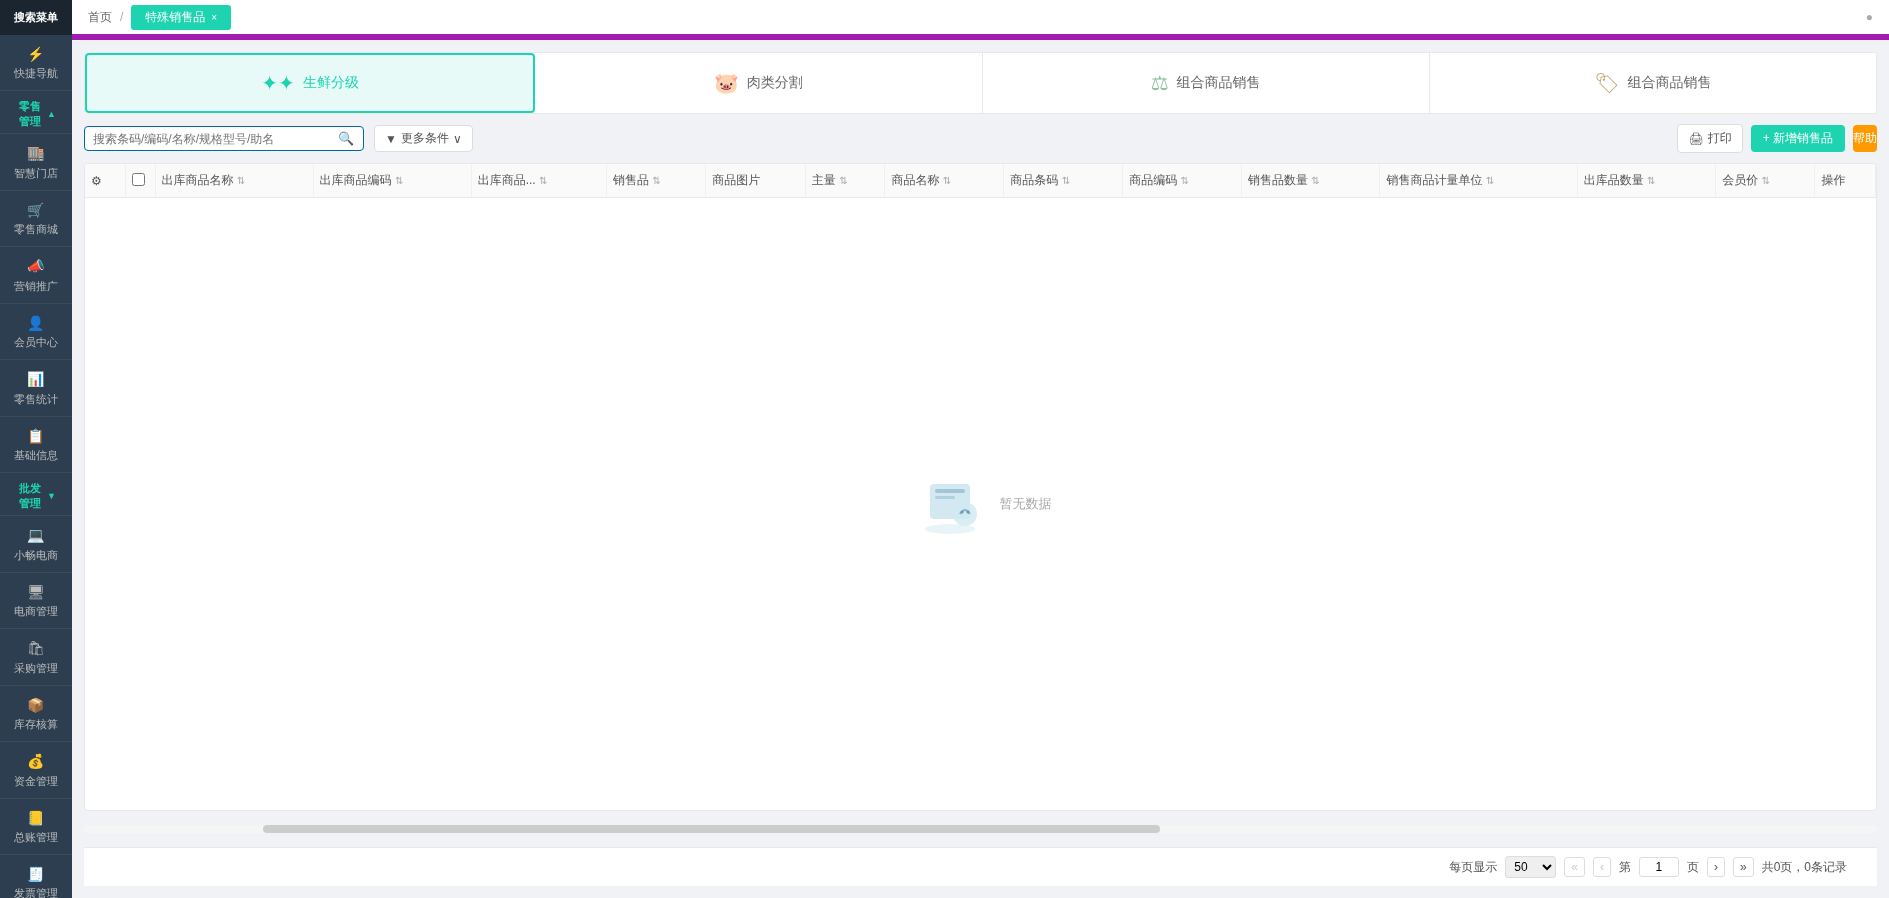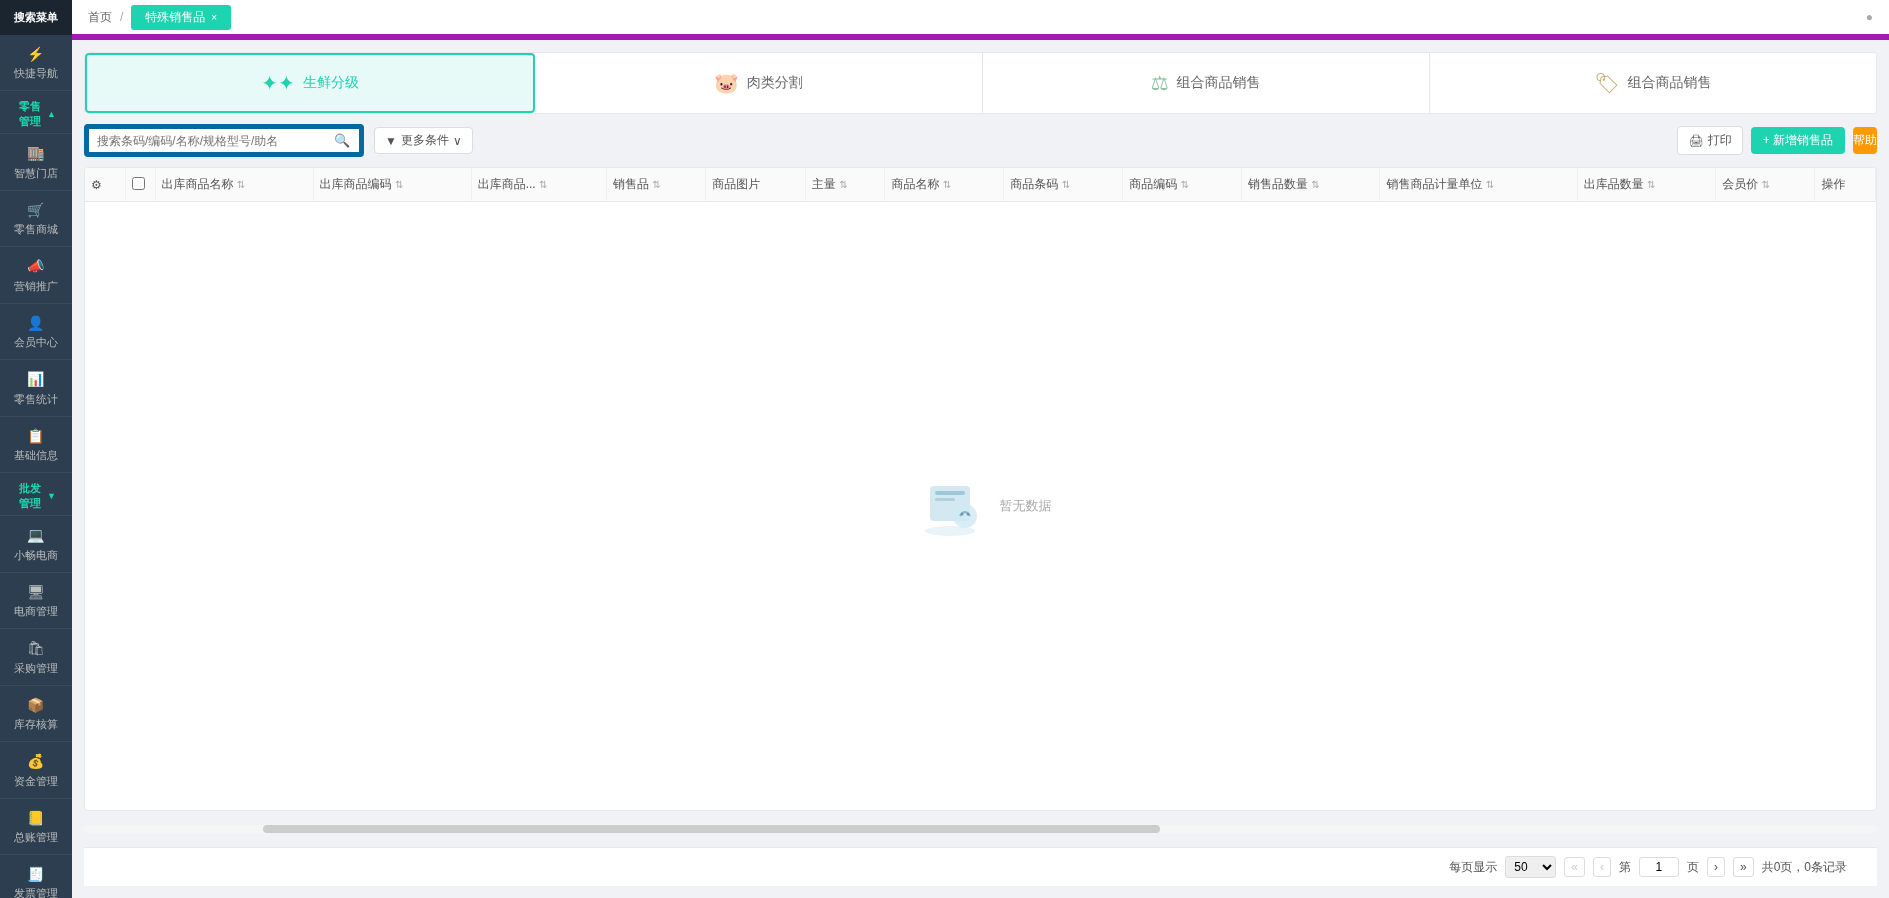--- a/index.html
+++ b/index.html
@@ -149,21 +149,21 @@
       flex-shrink: 0;
     }
     .toolbar-left {
       display: flex;
       align-items: center;
       gap: 10px;
     }
     .search-box {
       display: flex;
       align-items: center;
-      border: 5px solid #0369a1;
+      border: 1px solid #0369a1;
       border-radius: 4px;
       padding: 4px 8px;
       background: #fff;
       gap: 6px;
       width: 280px;
     }
     .search-box input {
       border: none;
       outline: none;
       font-size: 12px;

